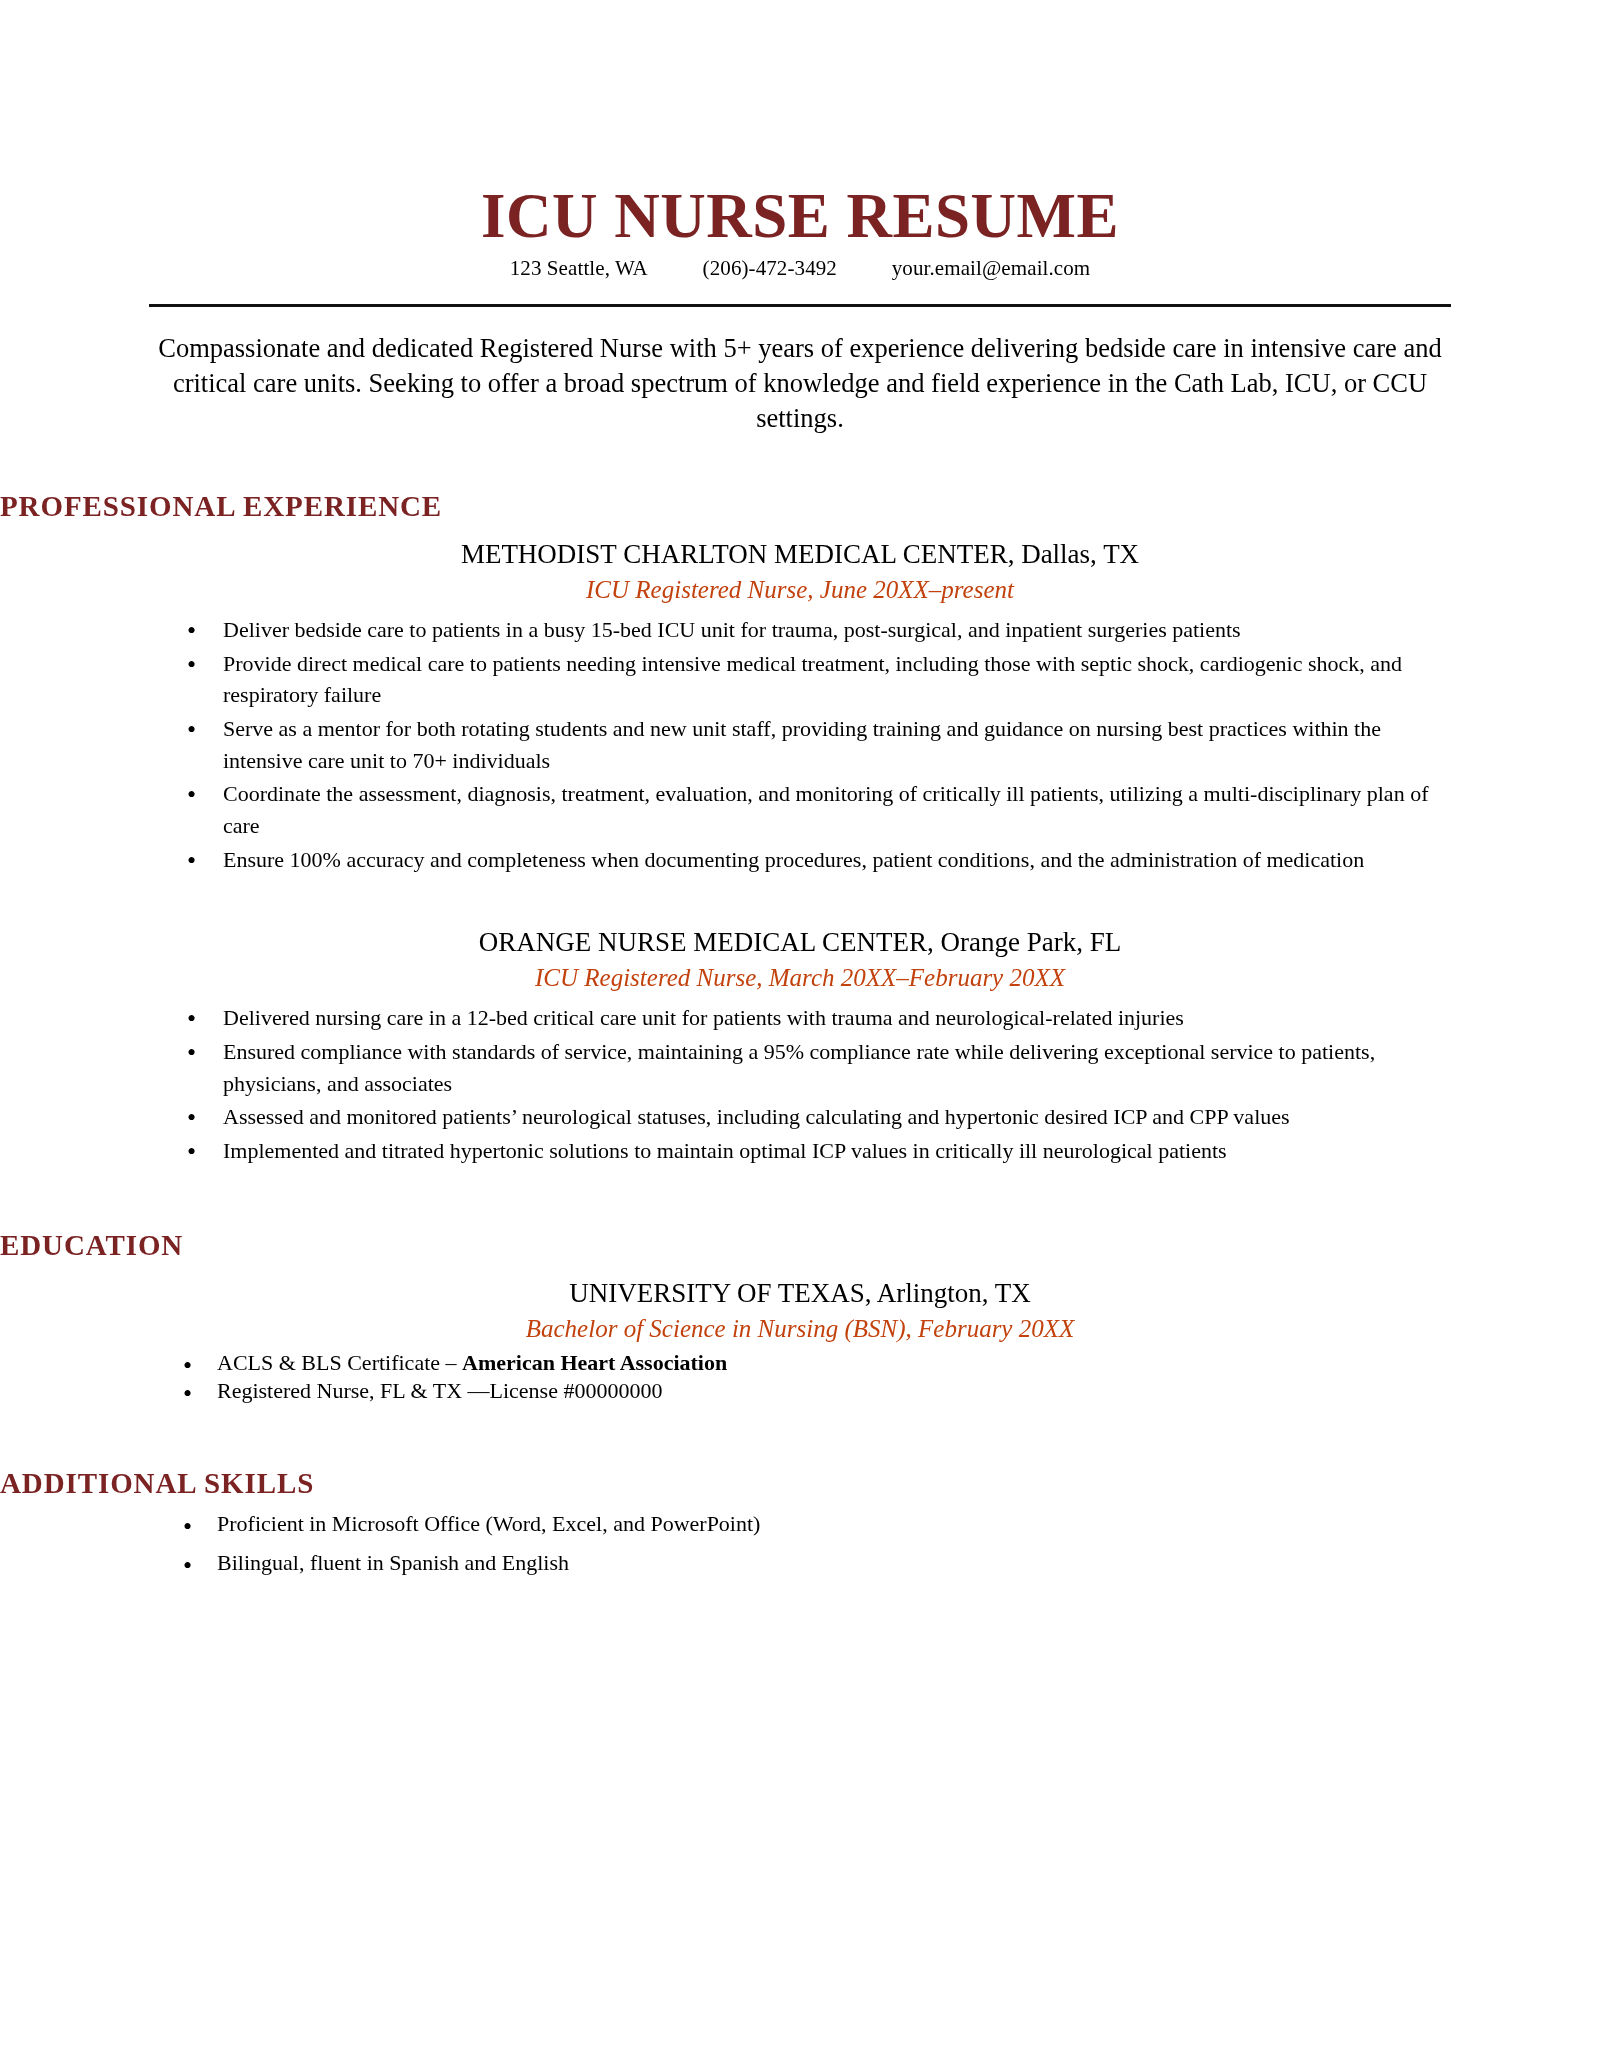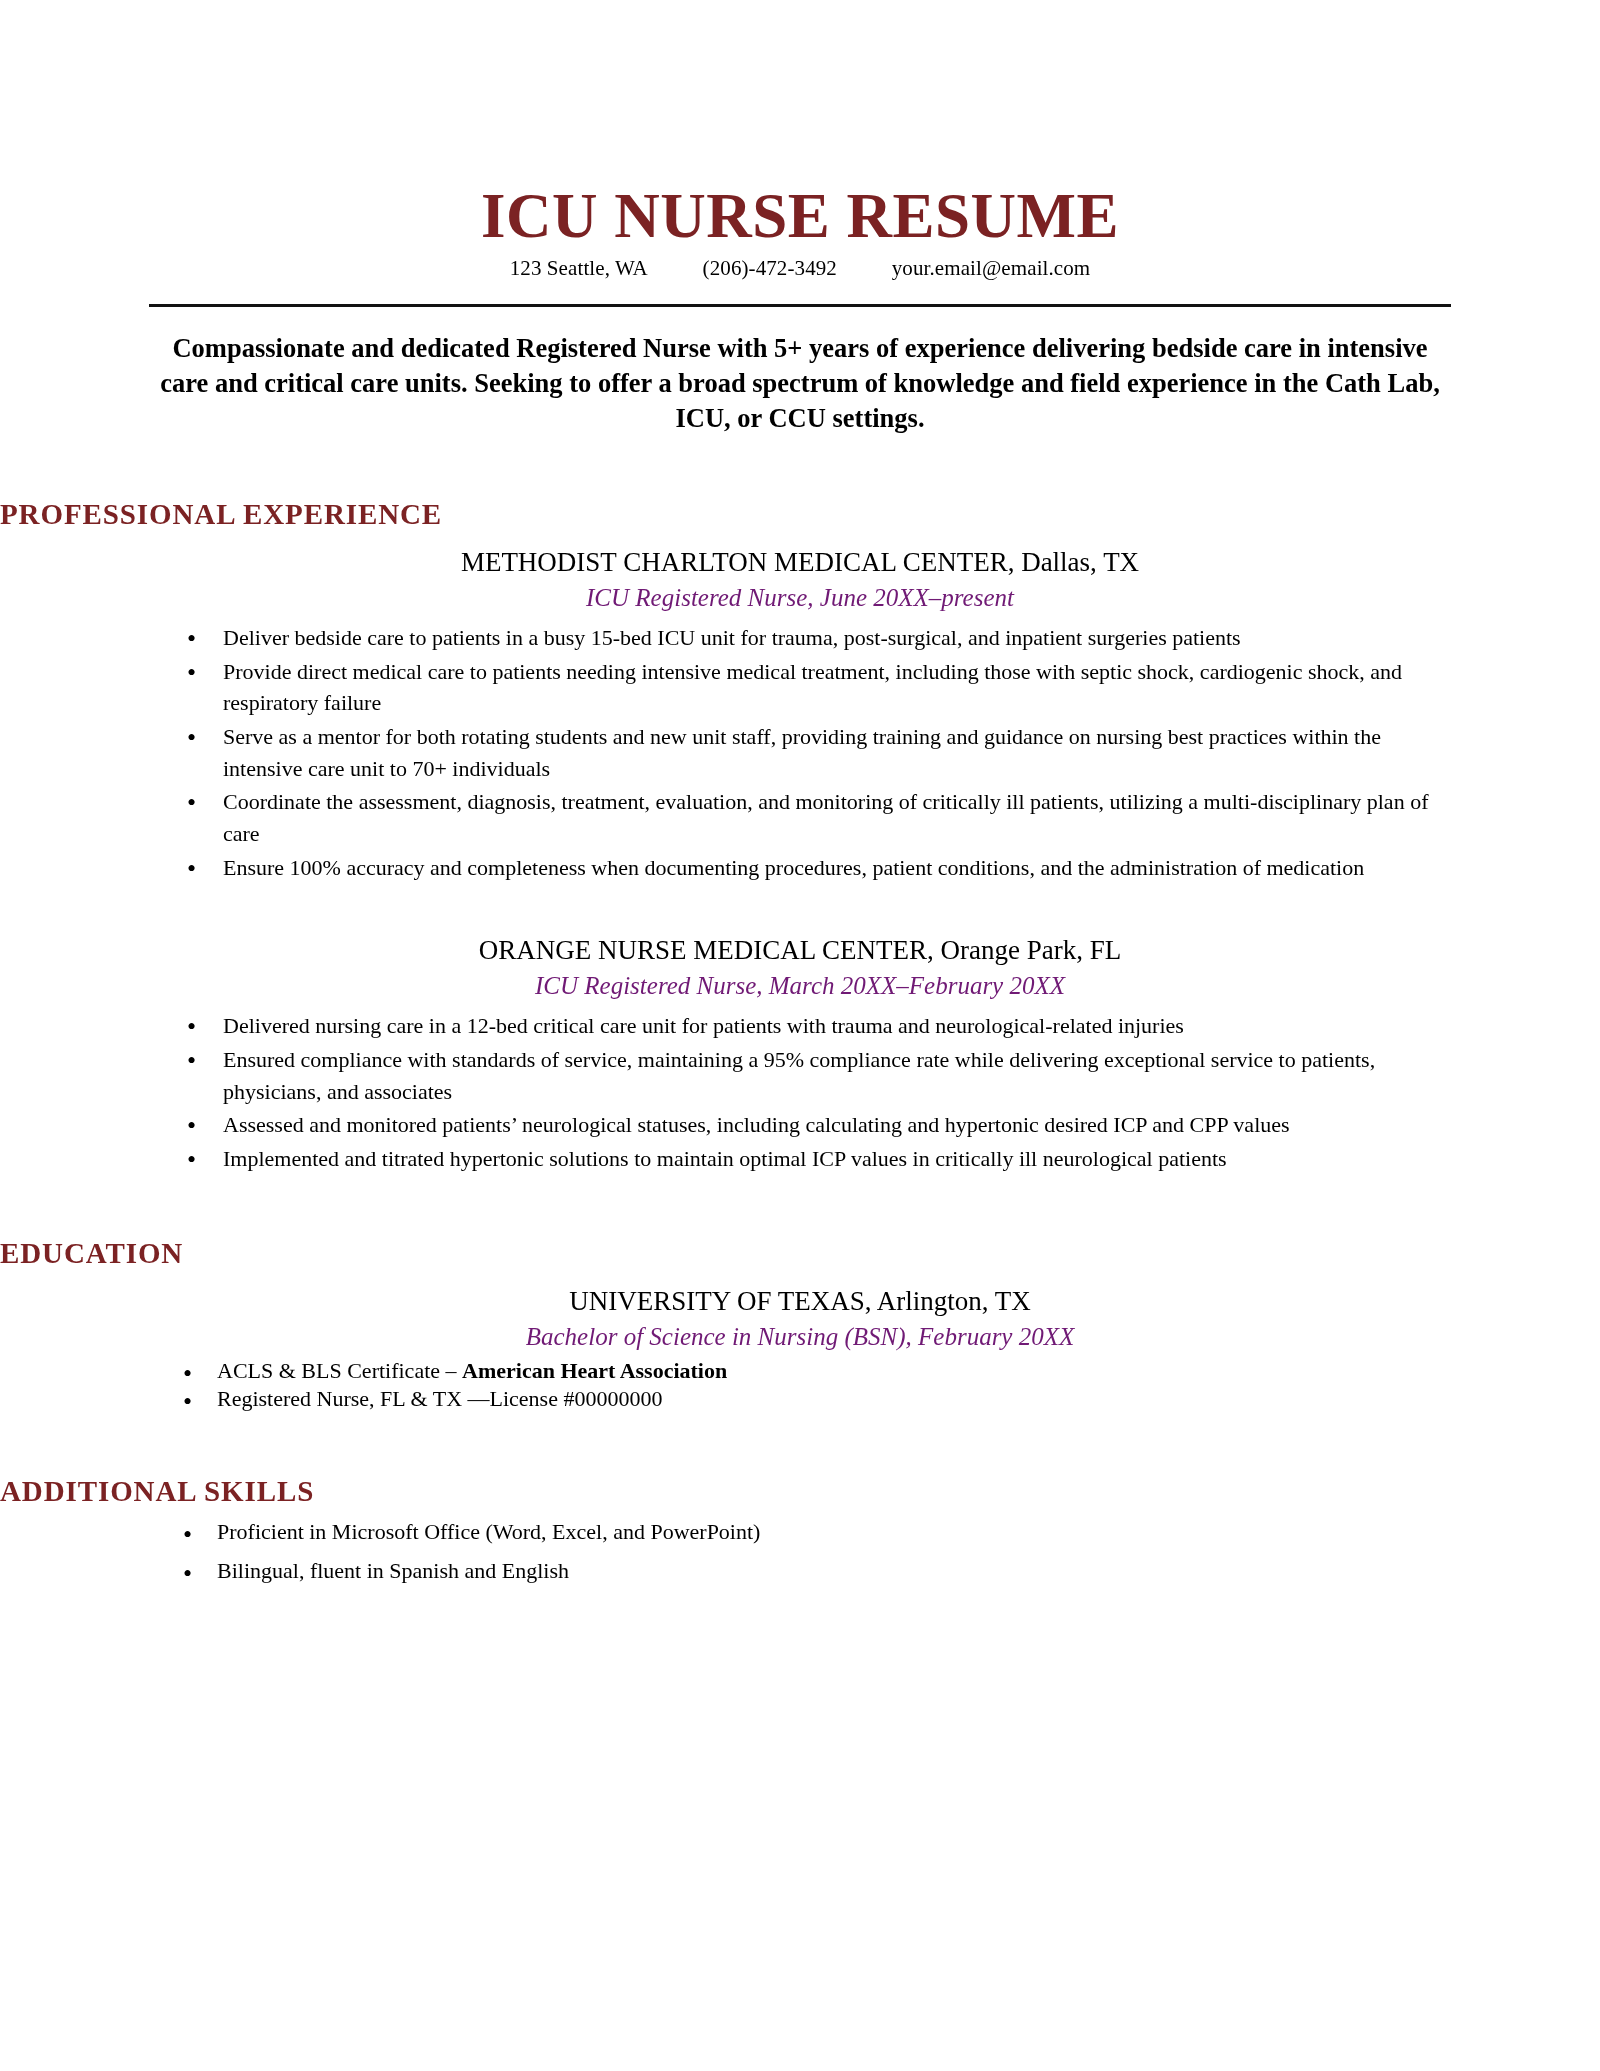--- a/index.html
+++ b/index.html
@@ -52,26 +52,25 @@
   .header-rule {
     border: 0;
     border-top: 3px solid #111111;
     width: 1302px;
     margin: 23px auto 0 auto;
   }
 
   
   .summary {
     width: 1300px;
-    margin: 24px auto 16px auto;
+    margin: 24px auto 8px auto;
     text-align: center;
     font-size: 26.5px;
     line-height: 1.32;
     color: #000;
-    font-weight: bold;
   }
 
   
   .section-heading {
     text-align: left;
     color: #7B2223;
     font-weight: bold;
     font-size: 29px;
     letter-spacing: 0.9px;
     margin: 0;
@@ -83,21 +82,21 @@
   .org-line {
     text-align: center;
     font-size: 27px;
     margin-top: 16px;
     color: #000;
   }
   .role-line {
     text-align: center;
     font-size: 25px;
     font-style: italic;
-    color: #701a75;
+    color: #c2410c;
     margin-top: 6px;
   }
 
   
   ul.bullets {
     list-style: none;
     margin: 10px 0 0 0;
     padding: 0;
     width: 1290px;
     margin-left: 175px;

